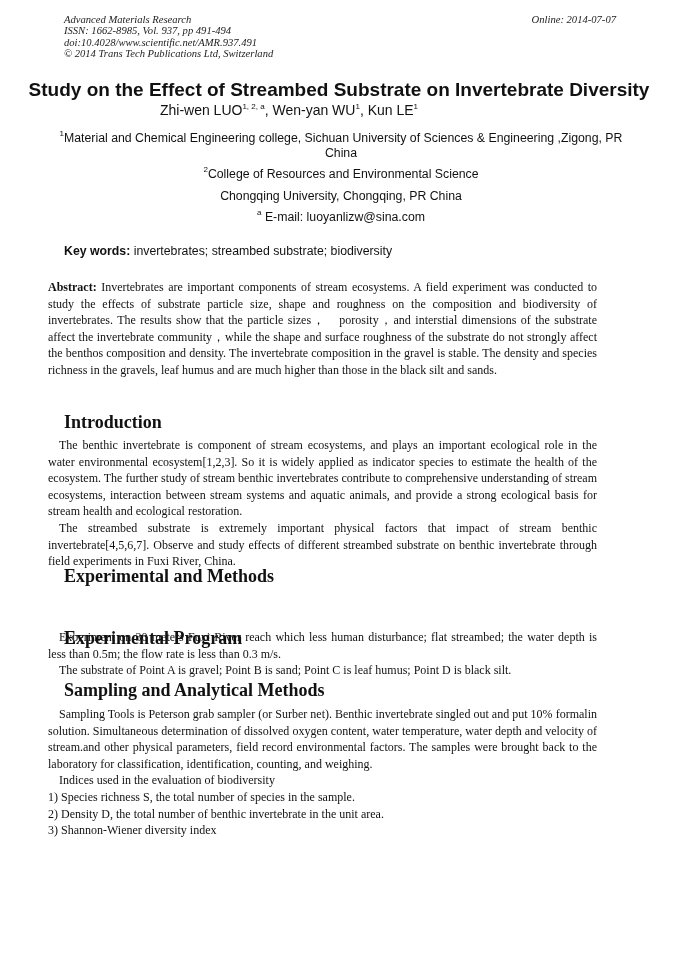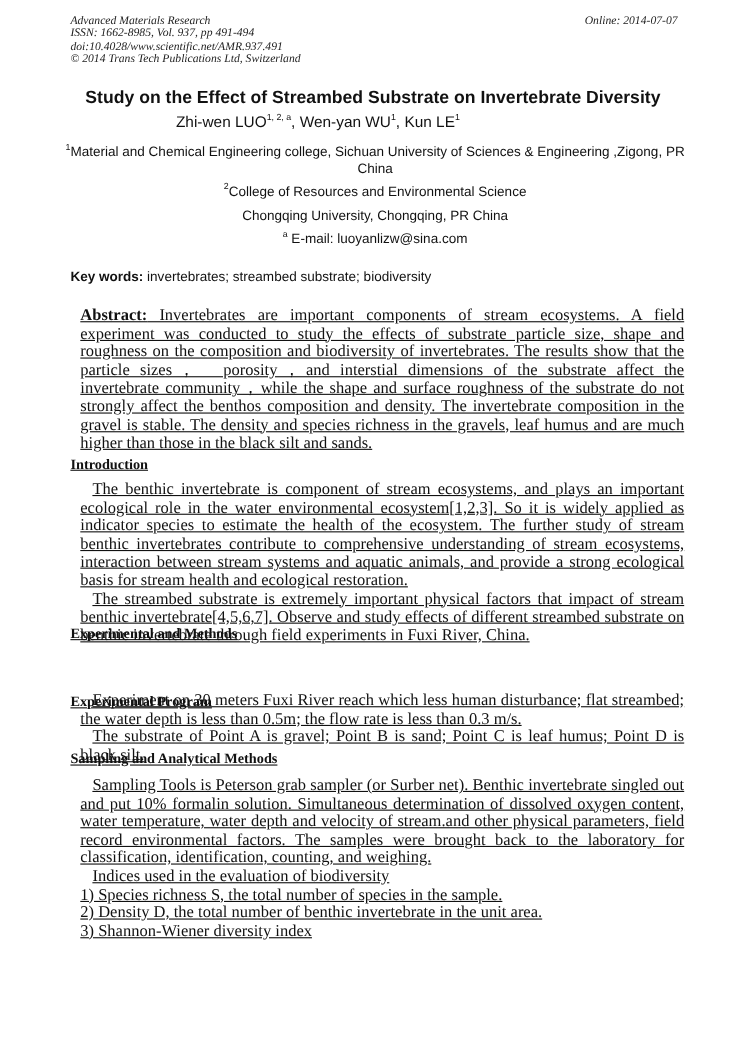--- a/index.html
+++ b/index.html
@@ -1,33 +1,33 @@
 <!DOCTYPE html>
 <html><head>
 <meta charset="utf-8">
 <style>
   html, body { margin: 0; padding: 0; background: #ffffff; }
   body { width: 678px; height: 959px; position: relative; overflow: hidden; color: #111; }
   .page { position: absolute; left: 0; top: 0; width: 678px; height: 959px; }
   .meta { position: absolute; left: 64px; top: 14px; font-family: "Liberation Serif", serif; font-style: italic; font-size: 10.6px; line-height: 11.4px; color: #222; }
   .online { position: absolute; right: 62px; top: 14px; font-family: "Liberation Serif", serif; font-style: italic; font-size: 10.6px; line-height: 11.4px; color: #222; }
-  .title { position: absolute; left: 0; width: 678px; top: 81px; text-align: center; font-family: "Liberation Sans", sans-serif; font-weight: bold; font-size: 16px; line-height: 18px; }
+  .title { position: absolute; left: 0; width: 678px; top: 81px; text-align: center; font-family: "Liberation Sans", sans-serif; font-weight: bold; font-size: 19px; line-height: 18px; }
   .authors { position: absolute; left: 0; width: 578px; top: 101px; text-align: center; font-family: "Liberation Sans", sans-serif; font-size: 14px; line-height: 18px; }
   .authors sup, .aff sup { font-size: 8px; vertical-align: 6px; line-height: 0; }
   .aff { position: absolute; left: 58px; width: 566px; text-align: center; font-family: "Liberation Sans", sans-serif; font-size: 12.3px; line-height: 15px; }
   .aff1 { top: 131px; }
   .aff2 { top: 167px; }
   .aff3 { top: 189px; }
   .aff4 { top: 210px; }
   .kw { position: absolute; left: 64px; top: 244px; font-family: "Liberation Sans", sans-serif; font-size: 12.3px; line-height: 15px; }
   .kw b { font-weight: bold; }
-  .body { position: absolute; left: 73px; width: 549px; font-family: "Liberation Serif", serif; font-size: 15px; line-height: 16.6px; text-align: justify; text-decoration: underline; }
+  .body { position: absolute; left: 48px; width: 549px; font-family: "Liberation Serif", serif; font-size: 12px; line-height: 16.6px; text-align: justify; }
   .abstract { top: 279px; }
   .abstract b { font-weight: bold; }
-  .h { position: absolute; left: 64px; font-family: "Liberation Serif", serif; font-weight: bold; font-size: 13px; line-height: 16px; text-decoration: underline; }
+  .h { position: absolute; left: 64px; font-family: "Liberation Serif", serif; font-weight: bold; font-size: 18px; line-height: 16px; }
   .h-intro { top: 414px; }
   .intro { top: 437px; }
   .h-exp { top: 568px; }
   .h-prog { top: 630px; }
   .prog { top: 629px; }
   .h-samp { top: 682px; }
   .samp { top: 706px; }
   .body p { margin: 0; text-indent: 11px; }
   .body p.noindent { text-indent: 0; }
   .body p.last { text-align-last: left; }

